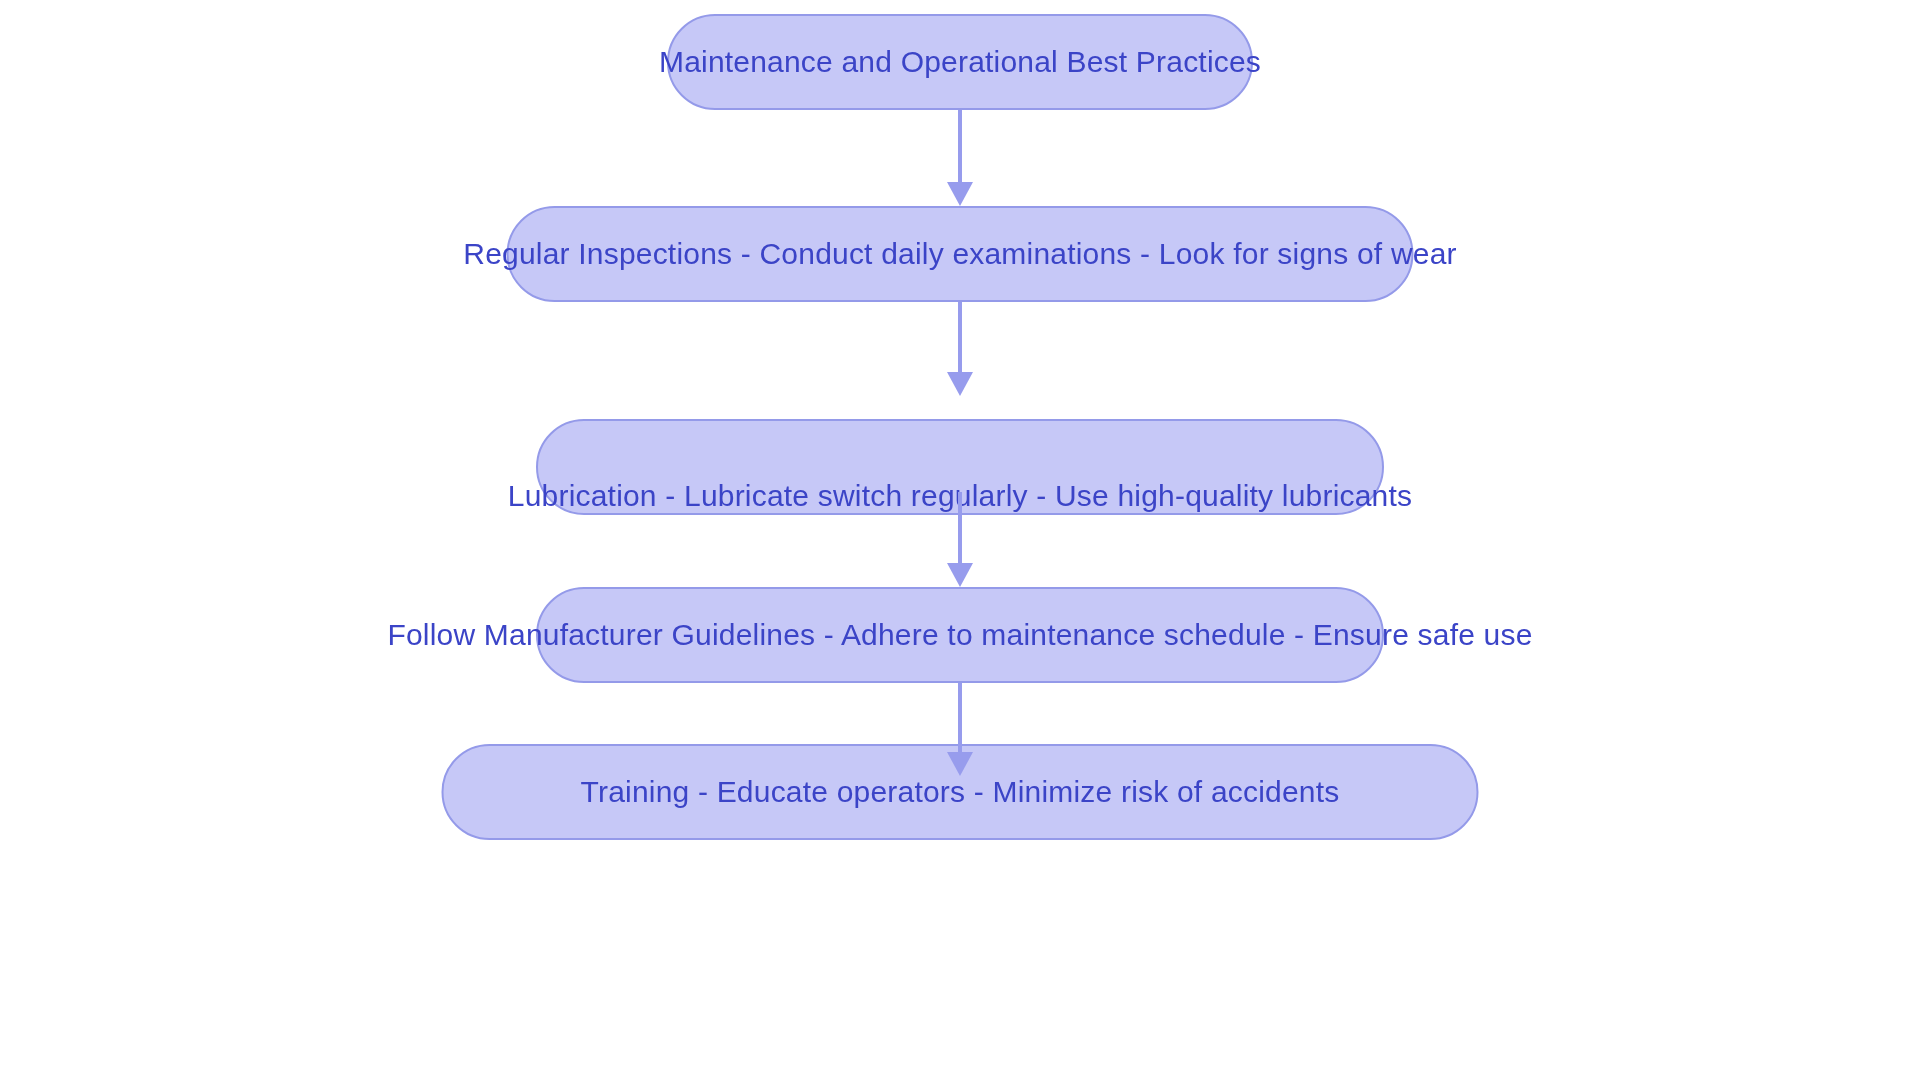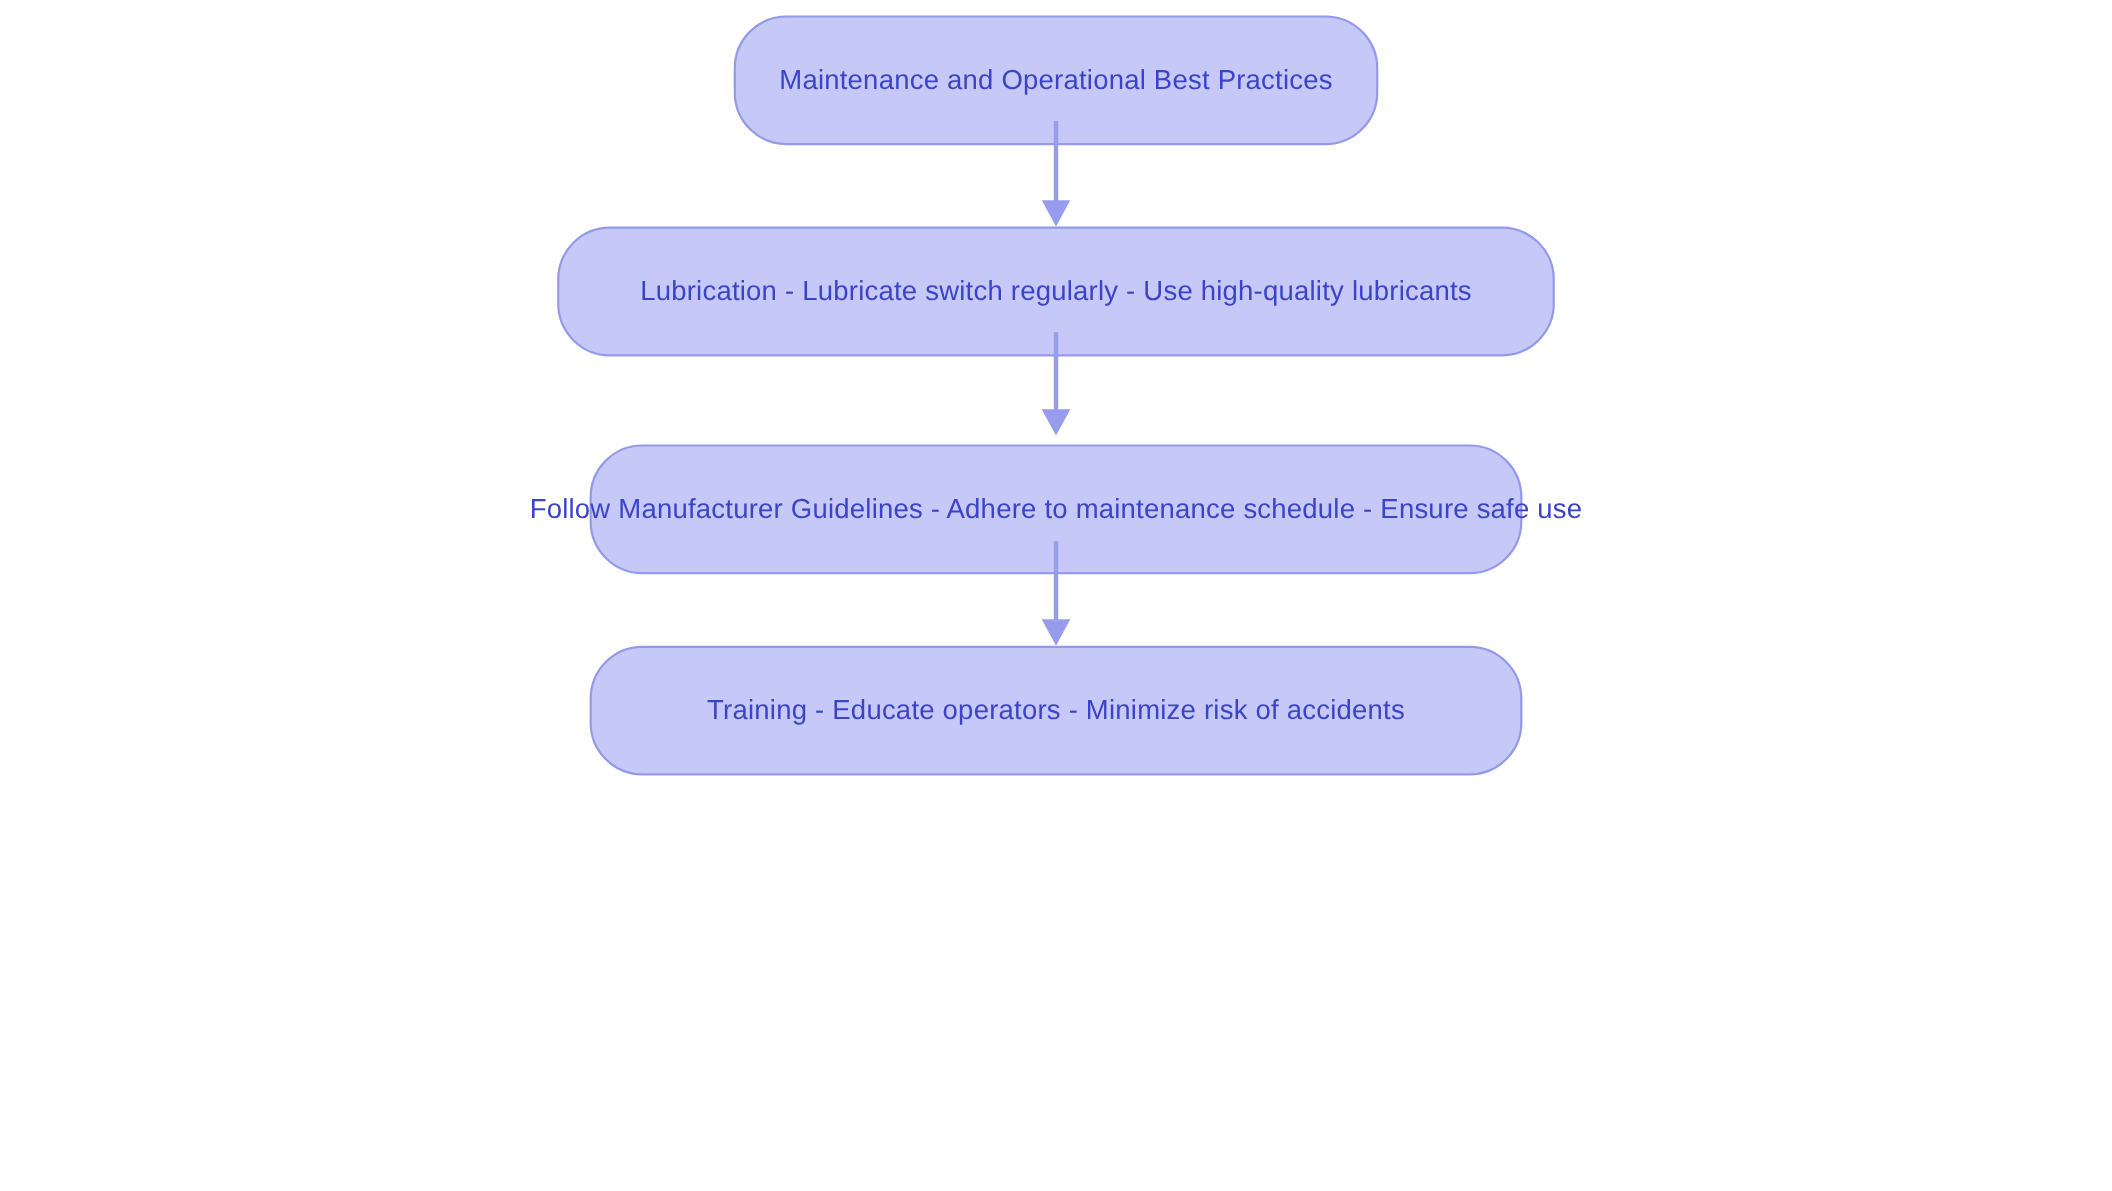--- a/index.html
+++ b/index.html
@@ -15,38 +15,38 @@
     width:1920px;
     height:1083px;
     background:var(--bg);
     overflow:hidden;
     font-family:"Liberation Sans","DejaVu Sans",sans-serif;
   }
   .node{
     position:absolute;
     left:50%;
     transform:translateX(-50%);
-    height:118px;
+    height:96px;
     box-sizing:border-box;
     background:var(--node-fill);
     border:2px solid var(--node-border);
     border-radius:48px;
     display:flex;
     align-items:center;
     justify-content:center;
     text-align:center;
     color:var(--text);
-    font-size:25px;
+    font-size:30px;
     letter-spacing:0.2px;
     padding:0 30px;
     white-space:nowrap;
   }
   .node:nth-of-type(1){top:14px;  width:586px;}
   .node:nth-of-type(2){top:206px; width:907px;}
-  .node:nth-of-type(3){top:404px; width:848px;}
+  .node:nth-of-type(3){top:419px; width:848px;align-items:flex-end;}
   .node:nth-of-type(4){top:587px; width:848px;}
   .node:nth-of-type(5){top:744px; width:1037px;}
   .node:nth-of-type(6){top:956px; width:710px;}
 
   .arrow{
     position:absolute;
     left:50%;
     transform:translateX(-50%);
     width:26px;
   }
@@ -76,20 +76,23 @@
   }
 </style>
 </head>
 <body>
 
 <div class="canvas">
   <div class="node">
     <span>Maintenance and Operational Best Practices</span>
   </div>
   <div class="node">
+    <span>Regular Inspections - Conduct daily examinations - Look for signs of wear</span>
+  </div>
+  <div class="node">
     <span>Lubrication - Lubricate switch regularly - Use high-quality lubricants</span>
   </div>
   <div class="node">
     <span>Follow Manufacturer Guidelines - Adhere to maintenance schedule - Ensure safe use</span>
   </div>
   <div class="node">
     <span>Training - Educate operators - Minimize risk of accidents</span>
   </div>
 
   <div class="arrow">

